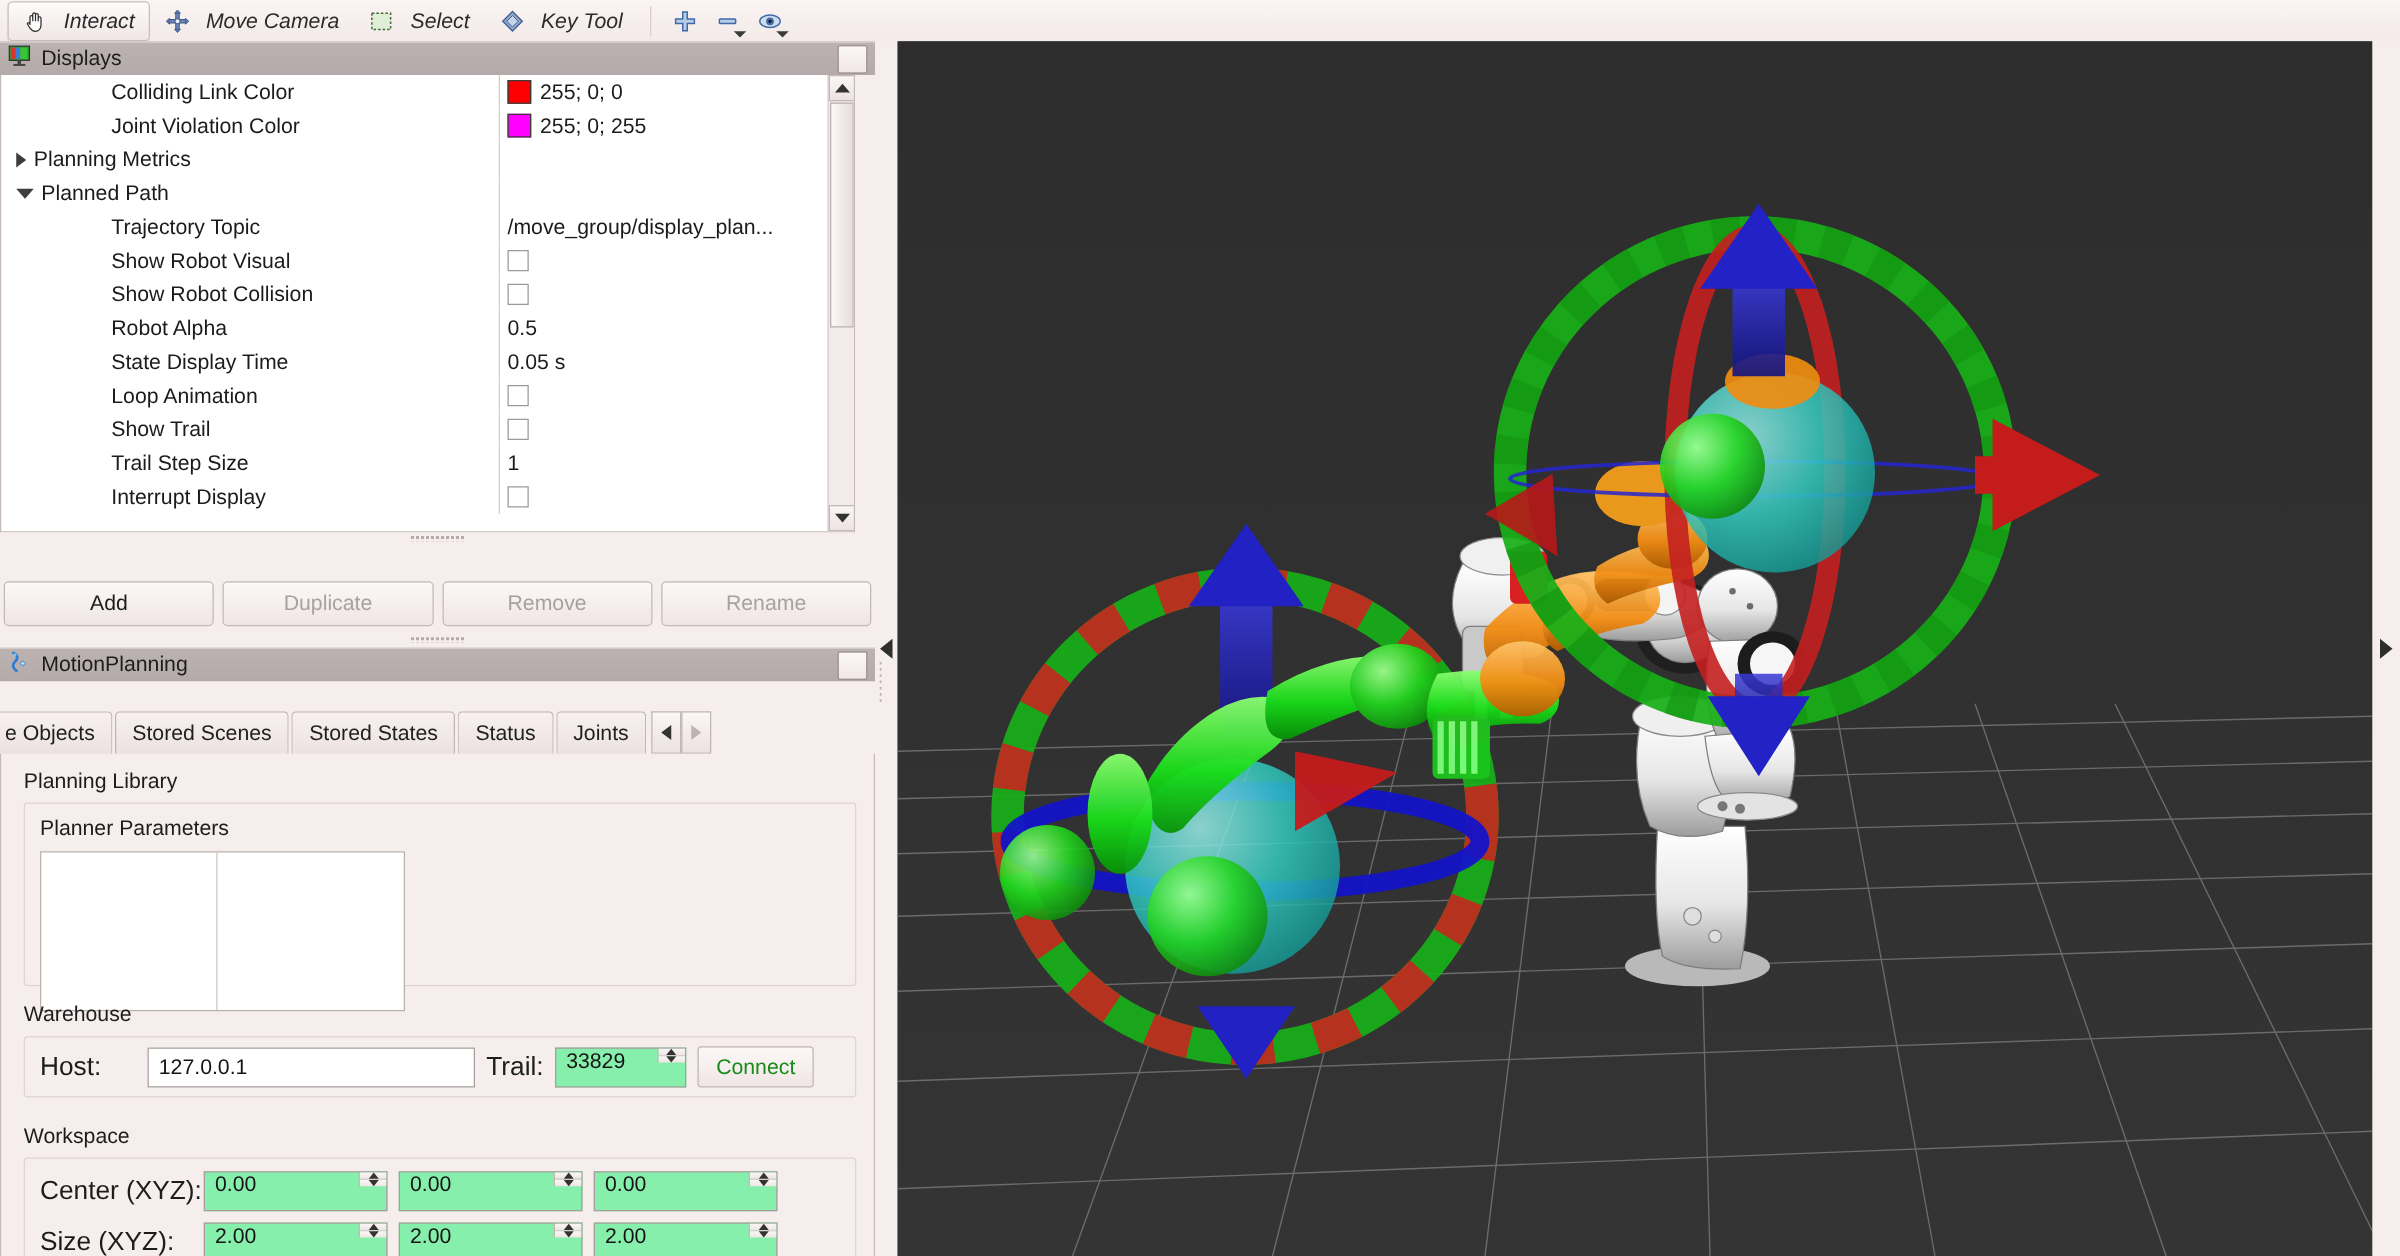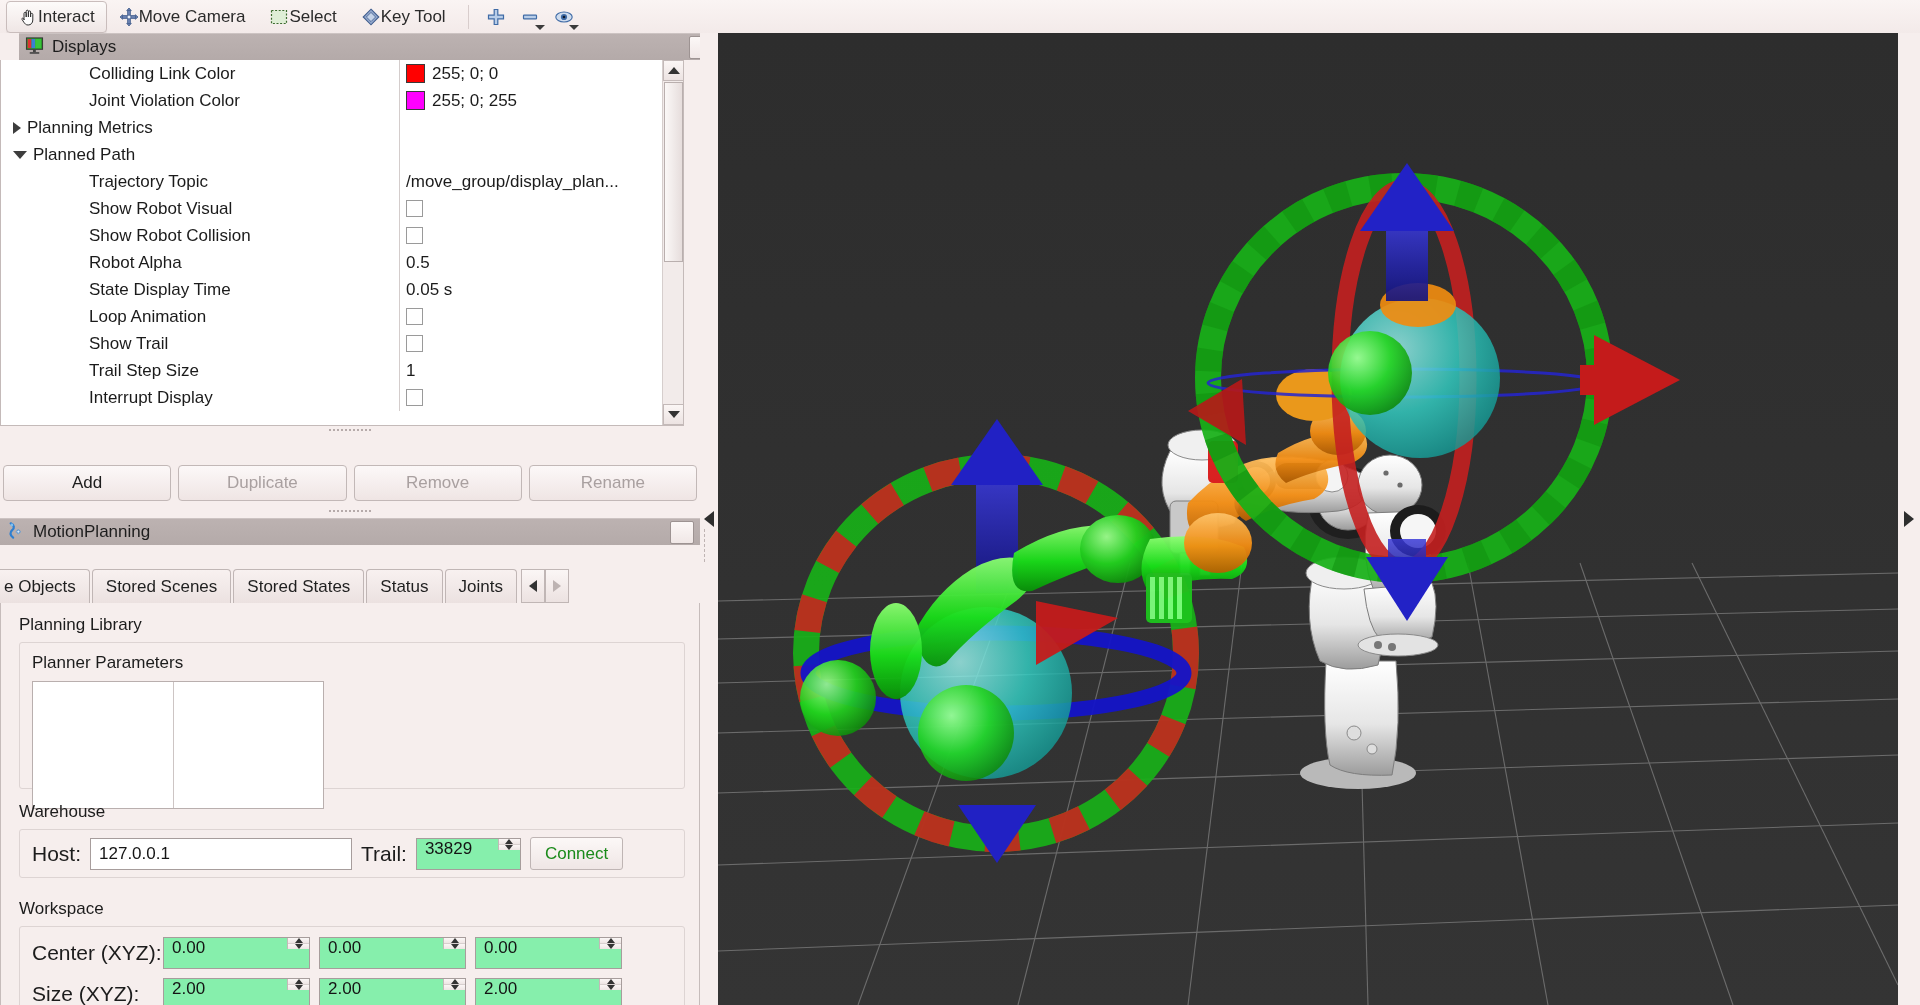--- a/index.html
+++ b/index.html
@@ -18,28 +18,29 @@
   
   #toolbar {
     position: absolute; left: 0; top: 0;
     width: 1920px; height: 33px;
     background: linear-gradient(#faf4f3, #f3eae9);
     display: flex; align-items: center;
     padding-left: 6px;
     box-sizing: border-box;
   }
   .tool-btn {
-    display: flex; align-items: center; gap: 0;
+    display: flex; align-items: center; gap: 13px;
     height: 30px; padding: 0 11px;
     font-size: 17px; color: #2b2b2b;
     border: 1px solid transparent;
     border-radius: 4px;
     background: transparent;
     cursor: pointer;
     white-space: nowrap;
+    font-style: italic;
   }
   .tool-btn.active {
     background: linear-gradient(#fdfbfa, #efe6e5);
     border: 1px solid #c9bdbc;
     box-shadow: 0 1px 1px rgba(0,0,0,.07);
   }
   .tool-sep {
     width: 1px; height: 24px; background: #d8cdcc; margin: 0 10px;
   }
   .ticon { width: 20px; height: 20px; display:block; }
@@ -52,21 +53,20 @@
     position:absolute; right: 2px; bottom: 2px;
     width:0;height:0;border-left:5px solid transparent;border-right:5px solid transparent;
     border-top:5px solid #3b3b3b;
   }
 
   
   #left-dock {
     position: absolute; left: 0; top: 33px;
     width: 718px; height: 972px;
     background: #f6eeed;
-    padding-left: 19px;
   }
 
   .panel-title {
     height: 27px;
     background: linear-gradient(#bcb2b1, #b4aaa9);
     border-top: 1px solid #ccc3c2;
     display: flex; align-items: center;
     padding: 0 6px;
     box-sizing: border-box;
     gap: 8px;
@@ -619,21 +619,21 @@
             <div class="pcol first"></div>
             <div class="pcol"></div>
           </div>
         </div>
       </div>
 
       <div class="group-label" style="margin-top:13px;">Warehouse</div>
 
       <div class="group-box row-inline" style="height:49px;">
         <span class="ilabel">Host:</span>
-        <div class="fld" style="width:262px;">127.0.0.1</div>
+        <div class="fld" style="width:262px;margin-left:28px;">127.0.0.1</div>
         <span class="ilabel">Trail:</span>
         <div class="spin" style="width:105px;">
           <span class="sv">33829</span>
           <span class="sbtns">
             <div>
                 <i class="sa-up"></i>
               </div>
             <div>
                 <i class="sa-dn"></i>
               </div>

